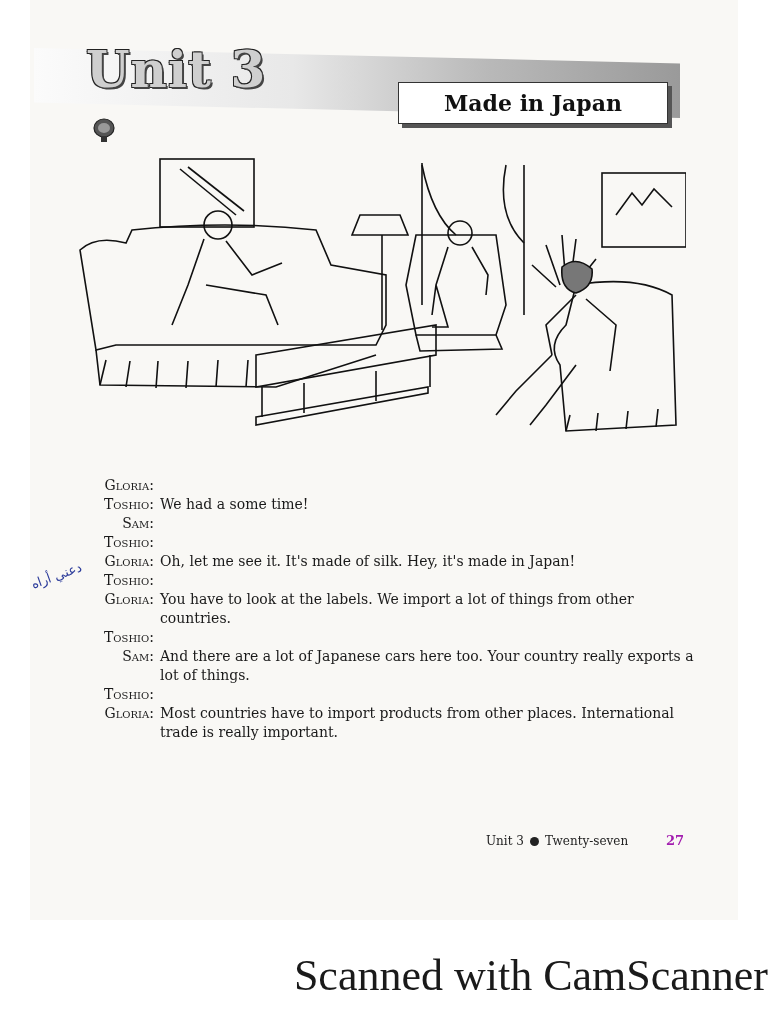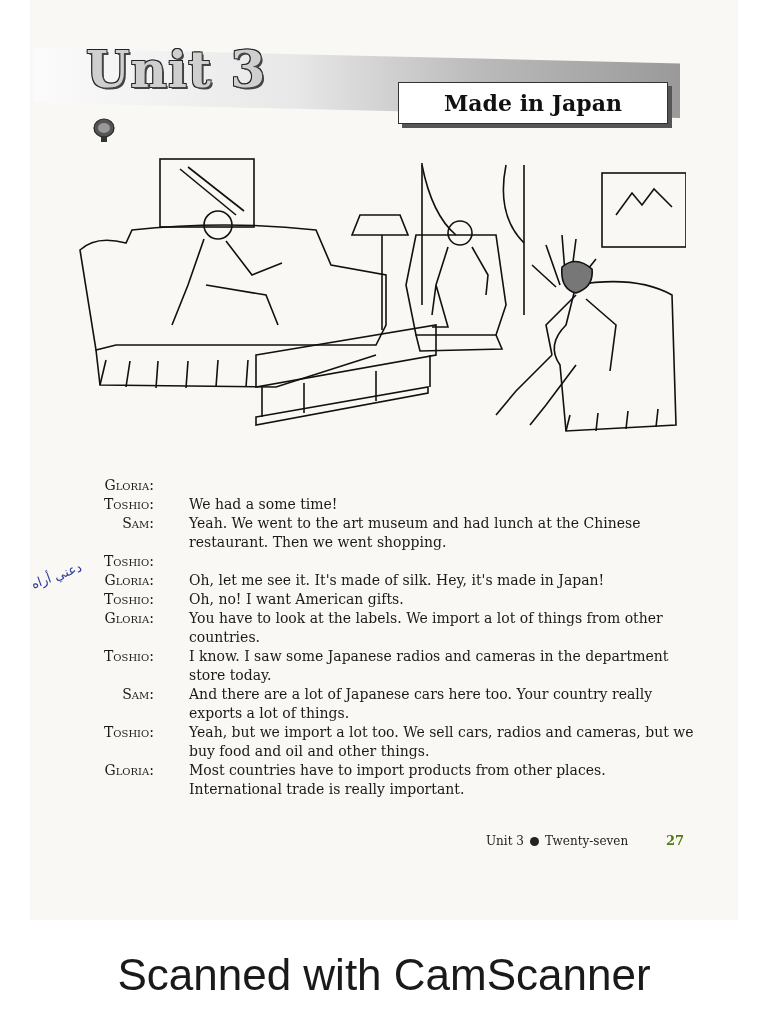--- a/index.html
+++ b/index.html
@@ -6,29 +6,29 @@
   body{width:768px;height:1024px;background:#ffffff;position:relative;overflow:hidden;font-family:"DejaVu Serif",serif;}
   .page{position:absolute;left:30px;top:0;width:708px;height:920px;background:#f9f8f5;}
   .banner{position:absolute;left:34px;top:38px;width:646px;height:92px;}
   .banner-strip{position:absolute;left:0;top:10px;width:646px;height:70px;background:linear-gradient(90deg,#fbfbfb 0%,#e8e8e8 40%,#b9b9b9 70%,#9a9a9a 100%);clip-path:polygon(0 0,100% 22%,100% 100%,0 78%);}
   .unit-title{position:absolute;left:52px;top:2px;font-family:"DejaVu Serif",serif;font-weight:bold;font-size:50px;color:#cfcfcf;letter-spacing:1px;text-shadow:2px 2px 0 #444,-1px -1px 0 #222,1px -1px 0 #222,-1px 1px 0 #222;}
   .subtitle-box{position:absolute;left:364px;top:44px;width:268px;height:40px;background:#fff;border:1px solid #333;box-shadow:4px 4px 0 #555;display:flex;align-items:center;justify-content:center;}
   .subtitle{font-family:"DejaVu Serif",serif;font-weight:bold;font-size:22px;color:#111;}
   .audio-icon{position:absolute;left:92px;top:118px;width:24px;height:26px;}
   .illustration{position:absolute;left:76px;top:155px;width:610px;height:285px;}
   .dialog{position:absolute;left:44px;top:476px;width:650px;font-family:"DejaVu Serif",serif;font-size:14px;color:#1a1a1a;line-height:19px;}
-  .line{display:flex;gap:29px;}
+  .line{display:flex;}
   .speaker{width:110px;text-align:right;padding-right:6px;font-variant:small-caps;flex-shrink:0;}
   .speech{flex:1;}
   .underline{text-decoration-color:#2a3a9a;}
   .handnote{position:absolute;left:30px;top:568px;color:#2a3a9a;font-size:13px;font-family:"DejaVu Sans",sans-serif;transform:rotate(-20deg);}
   .footer{position:absolute;left:486px;top:834px;font-family:"DejaVu Serif",serif;font-size:12px;color:#222;display:flex;align-items:center;gap:6px;}
   .dot{display:inline-block;width:9px;height:9px;border-radius:50%;background:#222;}
-  .page-num{position:absolute;left:666px;top:833px;font-family:"DejaVu Serif",serif;font-weight:bold;font-size:13px;color:#4d7c0f;}
-  .watermark{position:absolute;left:0;width:768px;top:950px;text-align:center;font-family:Liberation Sans, sans-serif;font-size:44px;color:#1a1a1a;}
+  .page-num{position:absolute;left:666px;top:833px;font-family:"DejaVu Serif",serif;font-weight:bold;font-size:13px;color:#a21caf;}
+  .watermark{position:absolute;left:0;width:768px;top:950px;text-align:right;font-family:Liberation Serif, serif;font-size:44px;color:#1a1a1a;}
 </style>
 </head>
 <body>
 
 <div class="page"></div>
 
 <div class="banner">
   <div class="banner-strip"></div>
   <div class="unit-title">Unit 3</div>
   <div class="subtitle-box">
@@ -96,48 +96,44 @@
 <div class="dialog">
   <div class="line">
     <span class="speaker">Gloria:</span>
   </div>
   <div class="line">
     <span class="speaker">Toshio:</span>
     <span class="speech">We had a some time!</span>
   </div>
   <div class="line">
     <span class="speaker">Sam:</span>
-    <span class="speech">Yeah. We went to the art museum and had lunch at the Chinese restaurant. Then we went shopping.</span>
   </div>
   <div class="line">
     <span class="speaker">Toshio:</span>
   </div>
   <div class="line">
     <span class="speaker">Gloria:</span>
     <span class="speech"><span>Oh, </span><span class="underline">let me see it</span><span>. It's made of silk. Hey, it's made in Japan!</span></span>
   </div>
   <div class="line">
     <span class="speaker">Toshio:</span>
-    <span class="speech">Oh, no! I want American gifts.</span>
   </div>
   <div class="line">
     <span class="speaker">Gloria:</span>
     <span class="speech">You have to look at the labels. We import a lot of things from other countries.</span>
   </div>
   <div class="line">
     <span class="speaker">Toshio:</span>
-    <span class="speech">I know. I saw some Japanese radios and cameras in the department store today.</span>
   </div>
   <div class="line">
     <span class="speaker">Sam:</span>
     <span class="speech">And there are a lot of Japanese cars here too. Your country really exports a lot of things.</span>
   </div>
   <div class="line">
     <span class="speaker">Toshio:</span>
-    <span class="speech">Yeah, but we import a lot too. We sell cars, radios and cameras, but we buy food and oil and other things.</span>
   </div>
   <div class="line">
     <span class="speaker">Gloria:</span>
     <span class="speech">Most countries have to import products from other places. International trade is really important.</span>
   </div>
 </div>
 
 <div class="footer">
   <span>Unit 3</span>
   <span class="dot"></span>

